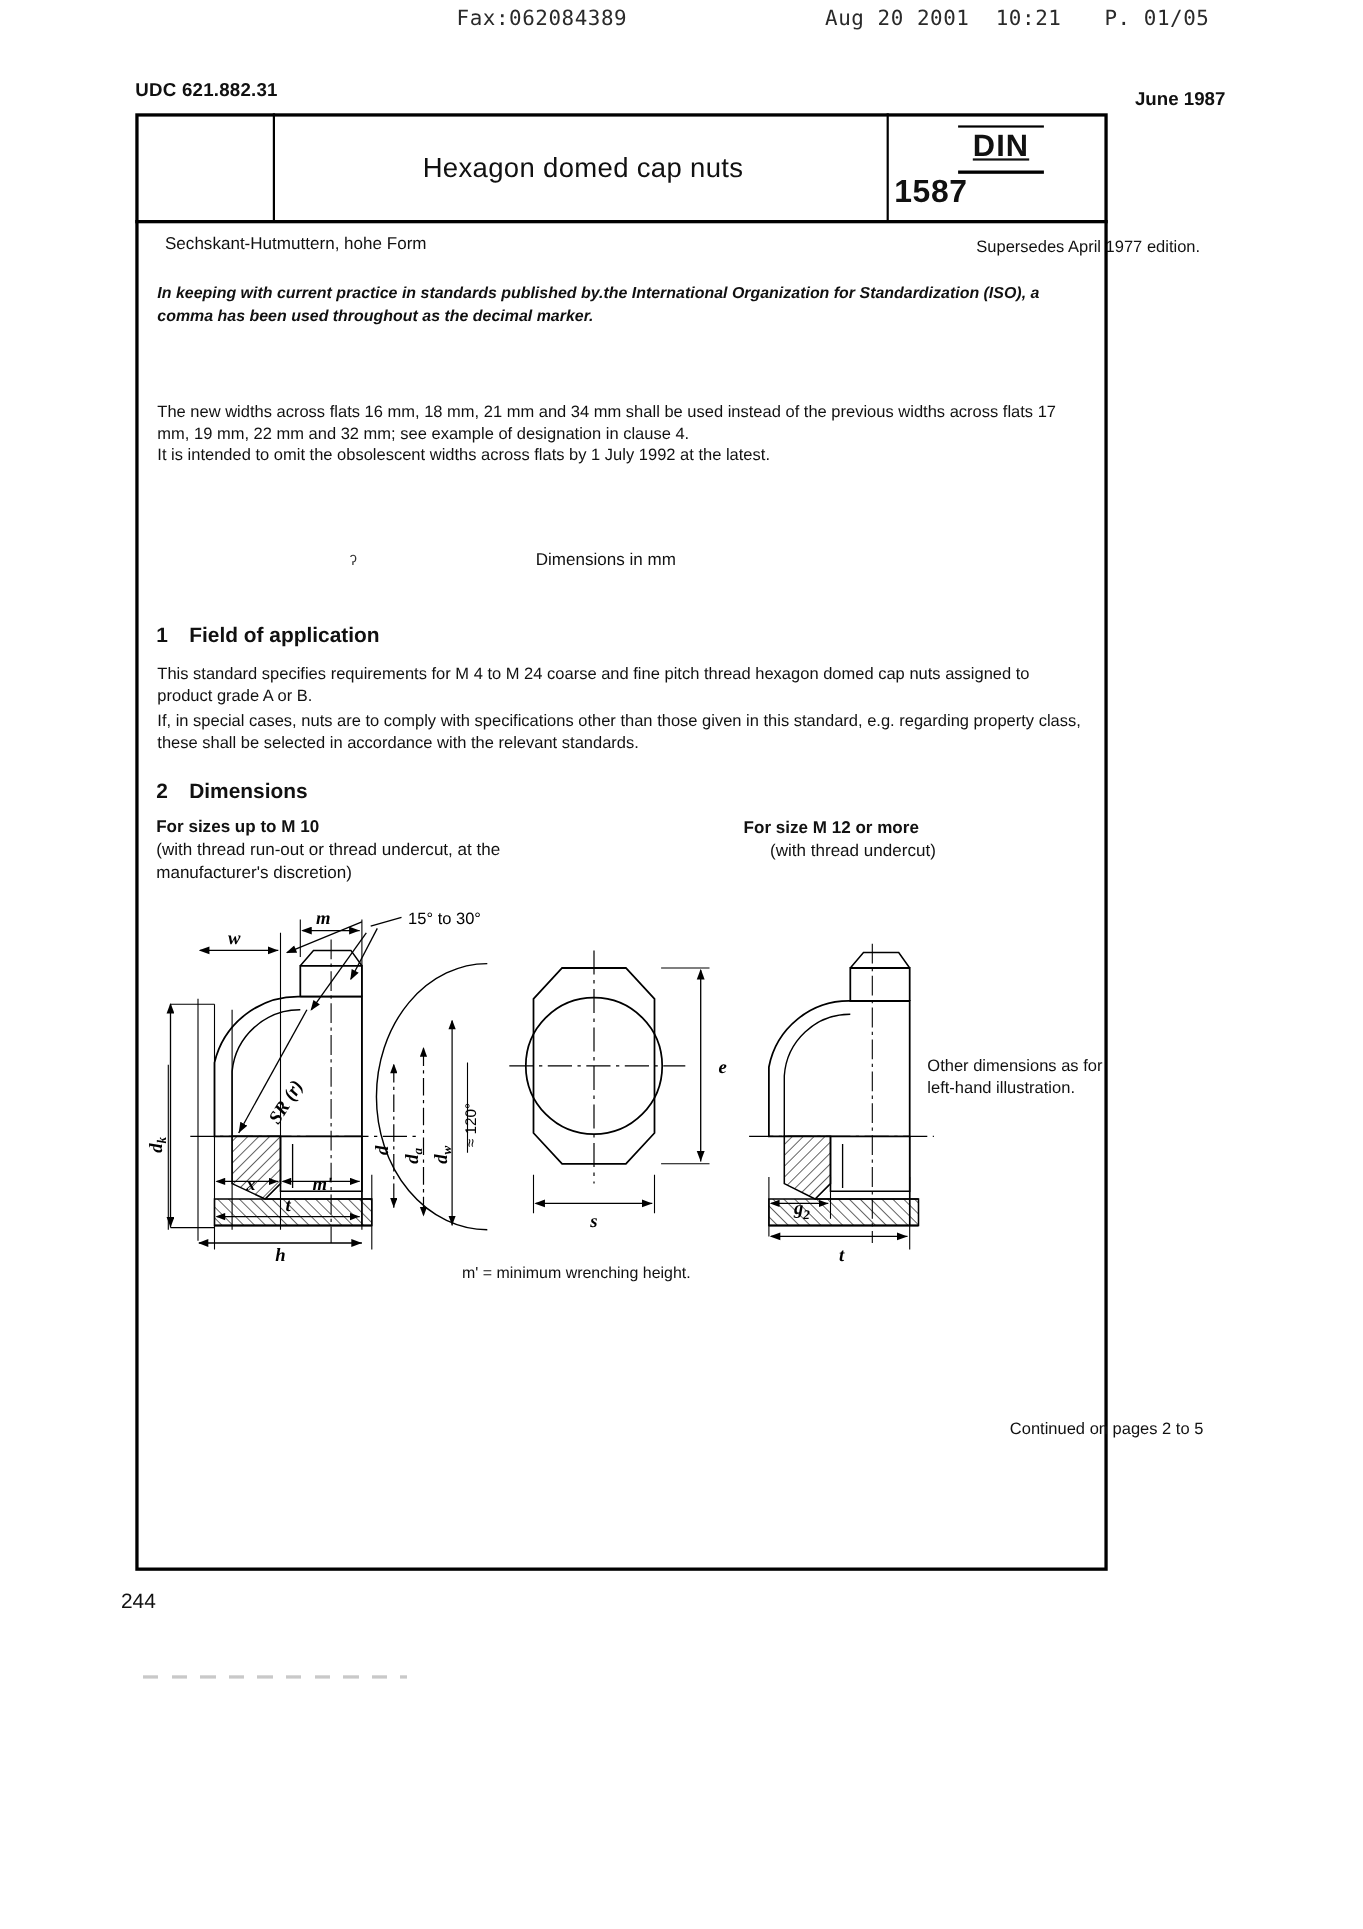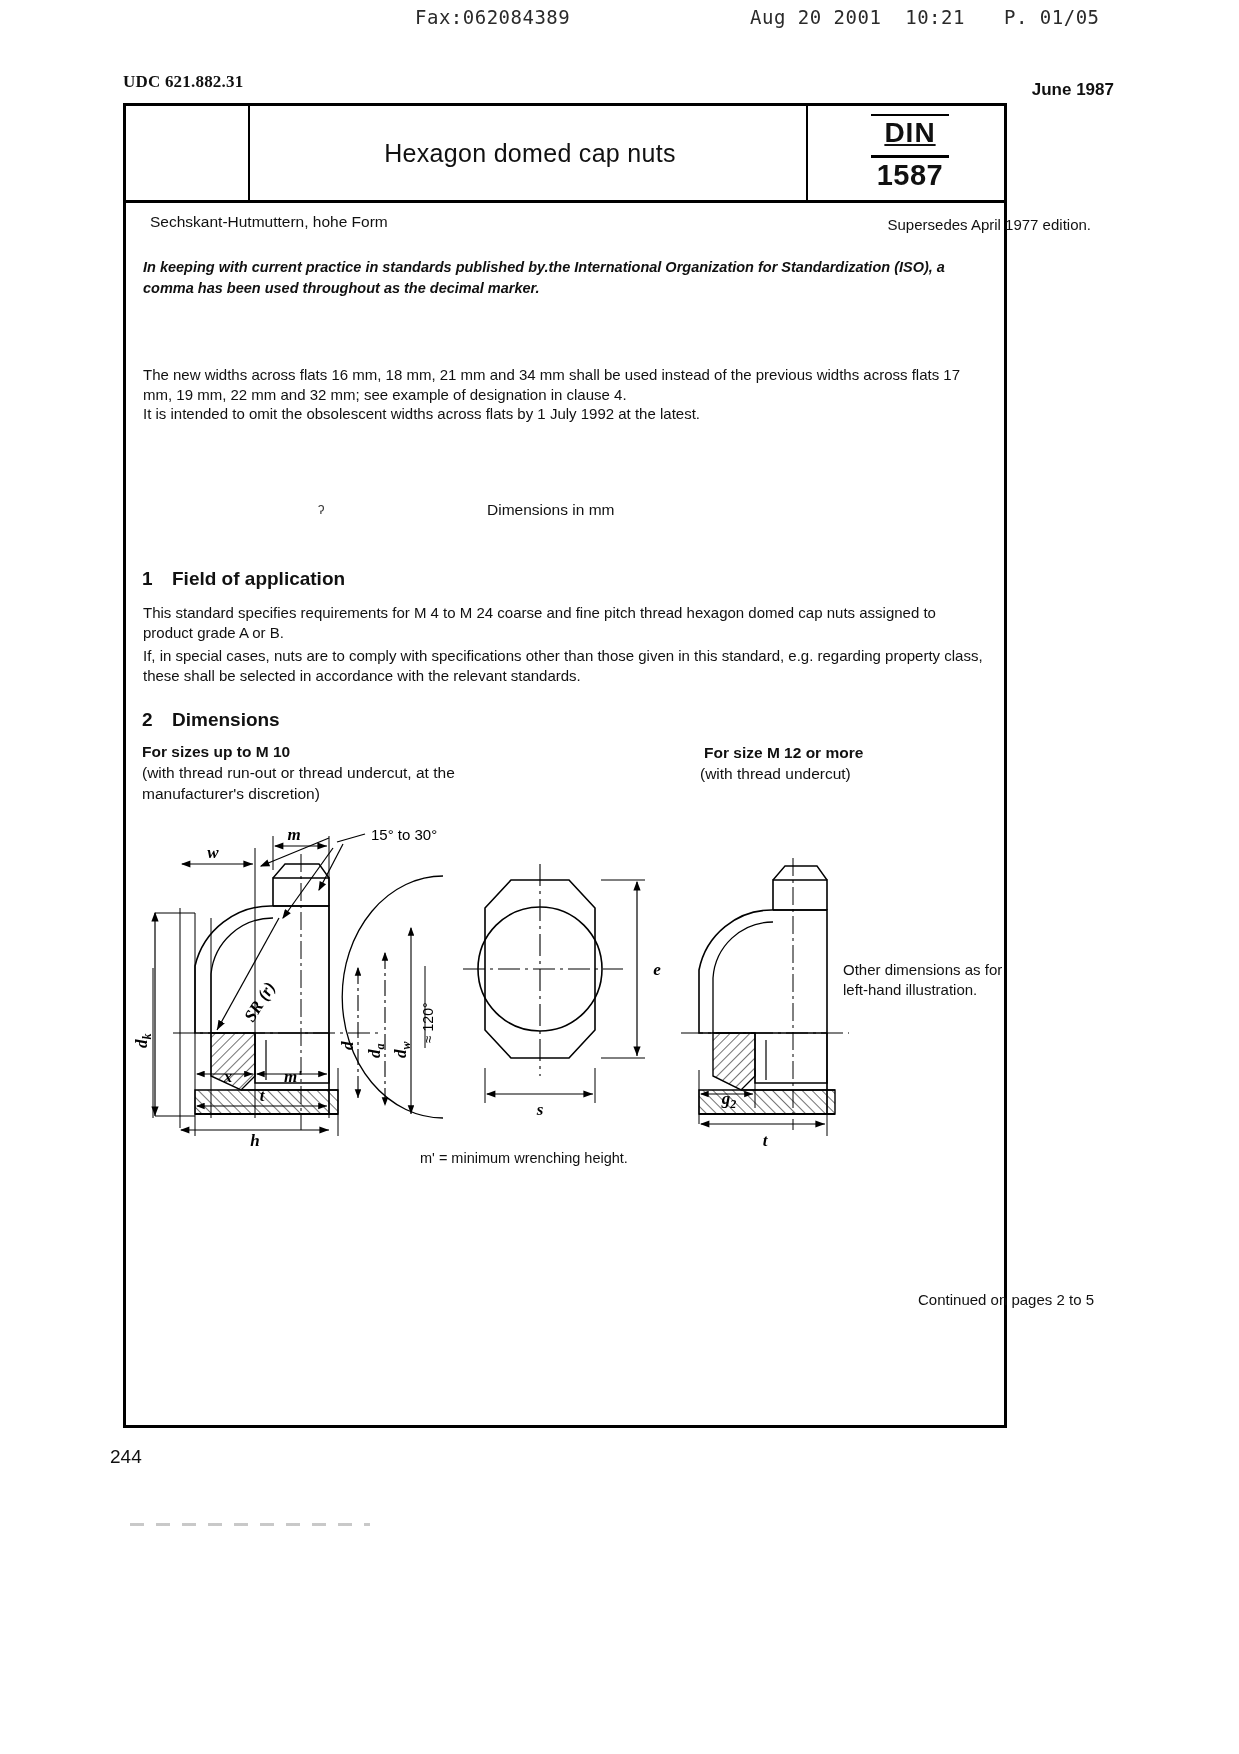--- a/index.html
+++ b/index.html
@@ -20,21 +20,21 @@
     font-size:19px;letter-spacing:.5px;color:#2a2a2a;
   }
   .fax-header span{position:absolute;white-space:pre;}
   .fax-num{left:415px;}
   .fax-date{left:750px;}
   .fax-page{left:980px;margin-left:24px;}
 
   
   .udc{
     position:absolute;left:123px;top:72px;
-    font-size:17px;font-weight:bold;letter-spacing:.2px;font-family:Liberation Serif, serif;
+    font-size:17px;font-weight:bold;letter-spacing:.2px;
   }
   .june{
     position:absolute;right:125px;top:80px;
     font-size:17px;font-weight:bold;
   }
 
   
   .frame{
     position:absolute;left:123px;top:103px;
     width:884px;height:1325px;
@@ -68,21 +68,21 @@
   .din-underline{
     position:absolute;left:50%;transform:translateX(-50%);
     top:52px;width:78px;height:3px;background:#000;
   }
   .din-overline{
     position:absolute;left:50%;transform:translateX(-50%);
     top:11px;width:78px;height:2px;background:#000;
   }
   .din-number{
     position:absolute;left:0;right:0;top:56px;
-    text-align:center;font-size:29px;font-weight:bold;letter-spacing:.5px;
+    font-size:29px;font-weight:bold;letter-spacing:.5px;
   }
 
   
   .german{
     position:absolute;left:150px;top:213px;font-size:15.5px;
   }
   .supersedes{
     position:absolute;right:148px;top:216px;font-size:15px;
   }
 
@@ -115,21 +115,21 @@
   .sec1{left:142px;top:568px;}
   .sec2{left:142px;top:709px;}
   .sec-head .num{display:inline-block;width:30px;}
 
   .sbody{position:absolute;left:143px;width:845px;font-size:15px;line-height:1.35;}
   .s1b1{top:603px;}
   .s1b2{top:646px;}
 
   .sub-head{position:absolute;font-size:15.5px;font-weight:bold;}
   .sub-l{left:142px;top:743px;}
-  .sub-r{left:704px;top:744px;}
+  .sub-r{left:676px;top:744px;}
   .sub-txt{position:absolute;font-size:15.5px;line-height:1.35;}
   .sub-l-t{left:142px;top:763px;width:330px;}
   .sub-r-t{left:700px;top:764px;width:300px;}
 
   
   .drawing{
     position:absolute;left:133px;top:818px;width:870px;height:330px;
   }
   .drawing svg{display:block;}
 

